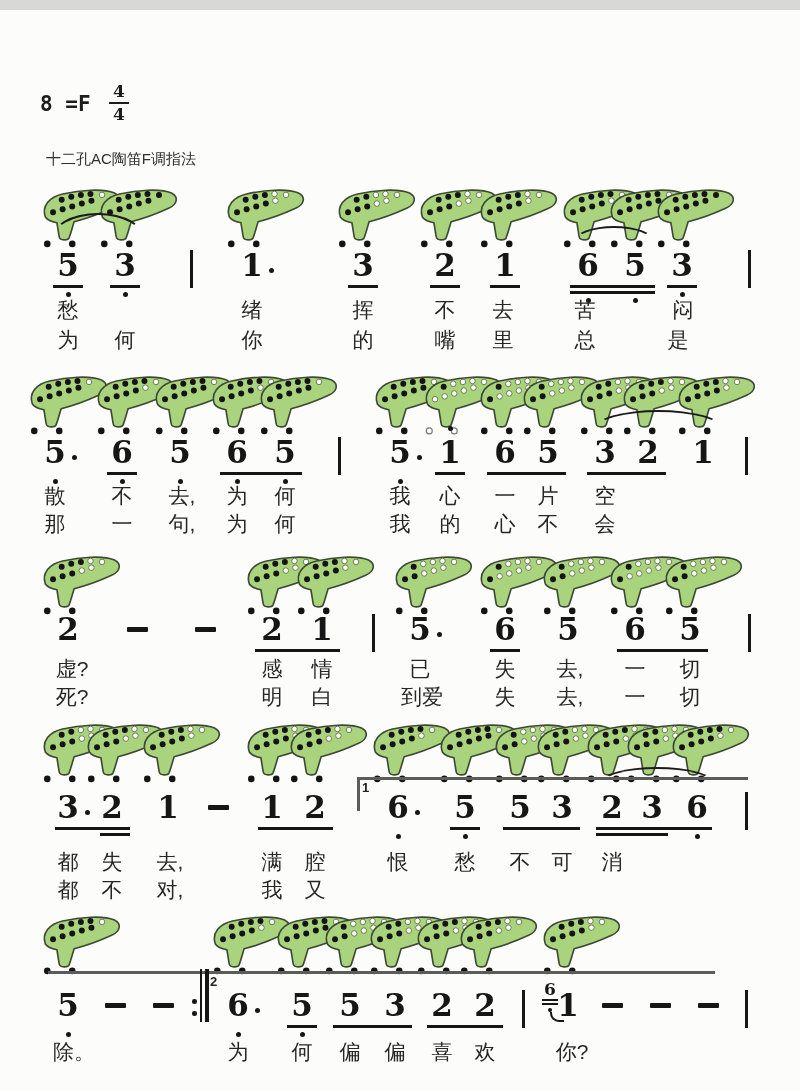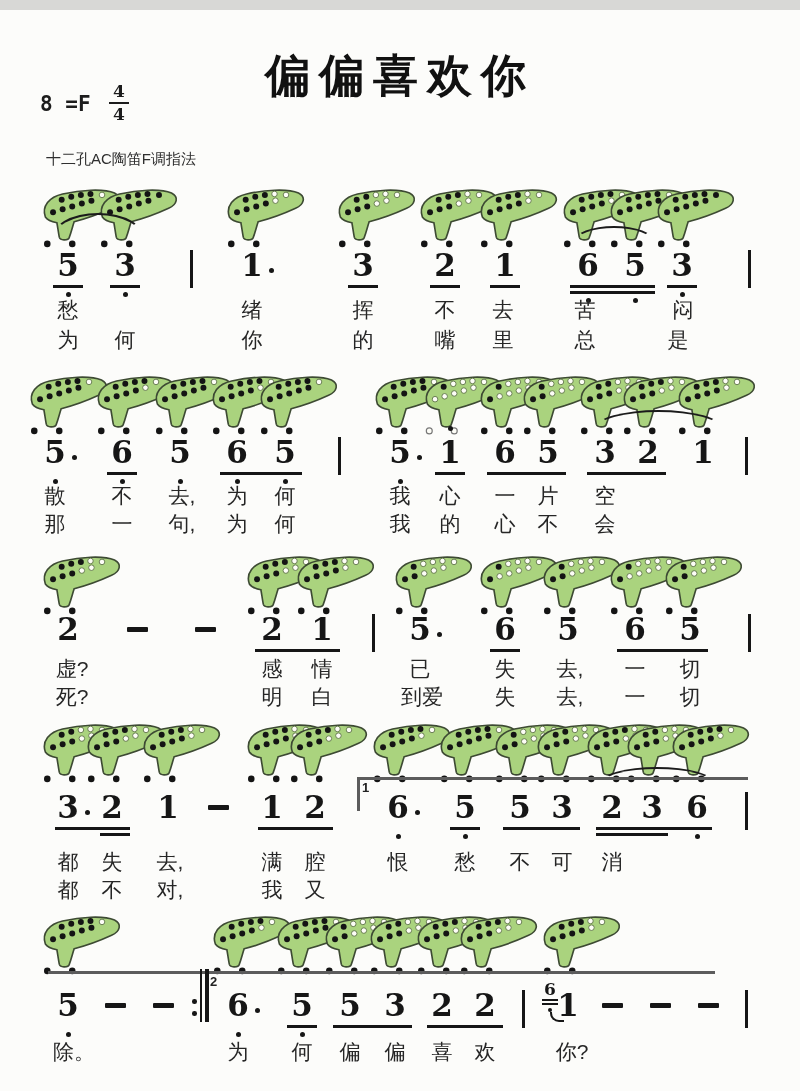--- a/index.html
+++ b/index.html
@@ -31,21 +31,20 @@
   .volta{position:absolute;height:2.6px;background:#5c5c5c;}
   .voltatick{position:absolute;width:2.6px;background:#5c5c5c;}
   .voltalabel{position:absolute;font-size:13px;font-weight:bold;color:#222;}
   .rpt-bar{position:absolute;background:#161616;}
   .oc{position:absolute;width:96px;height:64px;}
 </style>
 </head>
 <body>
 <div id="page">
   <div id="topband"></div>
-  <div class="title">偏偏喜欢你</div>
   <div class="keysig">8 =F</div>
   <div class="timesig">
     <div>4</div>
     <div class="bar"></div>
     <div>4</div>
   </div>
   <div class="subtitle">十二孔AC陶笛F调指法</div>
   <div id="score">
       <div class="oc" style="left: 30px; top: 185px;"><svg viewBox="0 0 100 66" width="96" height="64" xmlns="http://www.w3.org/2000/svg">
           <path d="M16,33 C12,22 20,12 34,9 C52,5 76,3 88,8 C96,12 94,20 85,24 C72,30 58,35 46,38 C44,44 43,49 41,54 C40,57.5 31.5,58 30.5,54 C29.5,49 28.8,43 28,39 C23,38 18,36 16,33 Z" fill="#aad37e" stroke="#3d4a33" stroke-width="1.7"></path>

